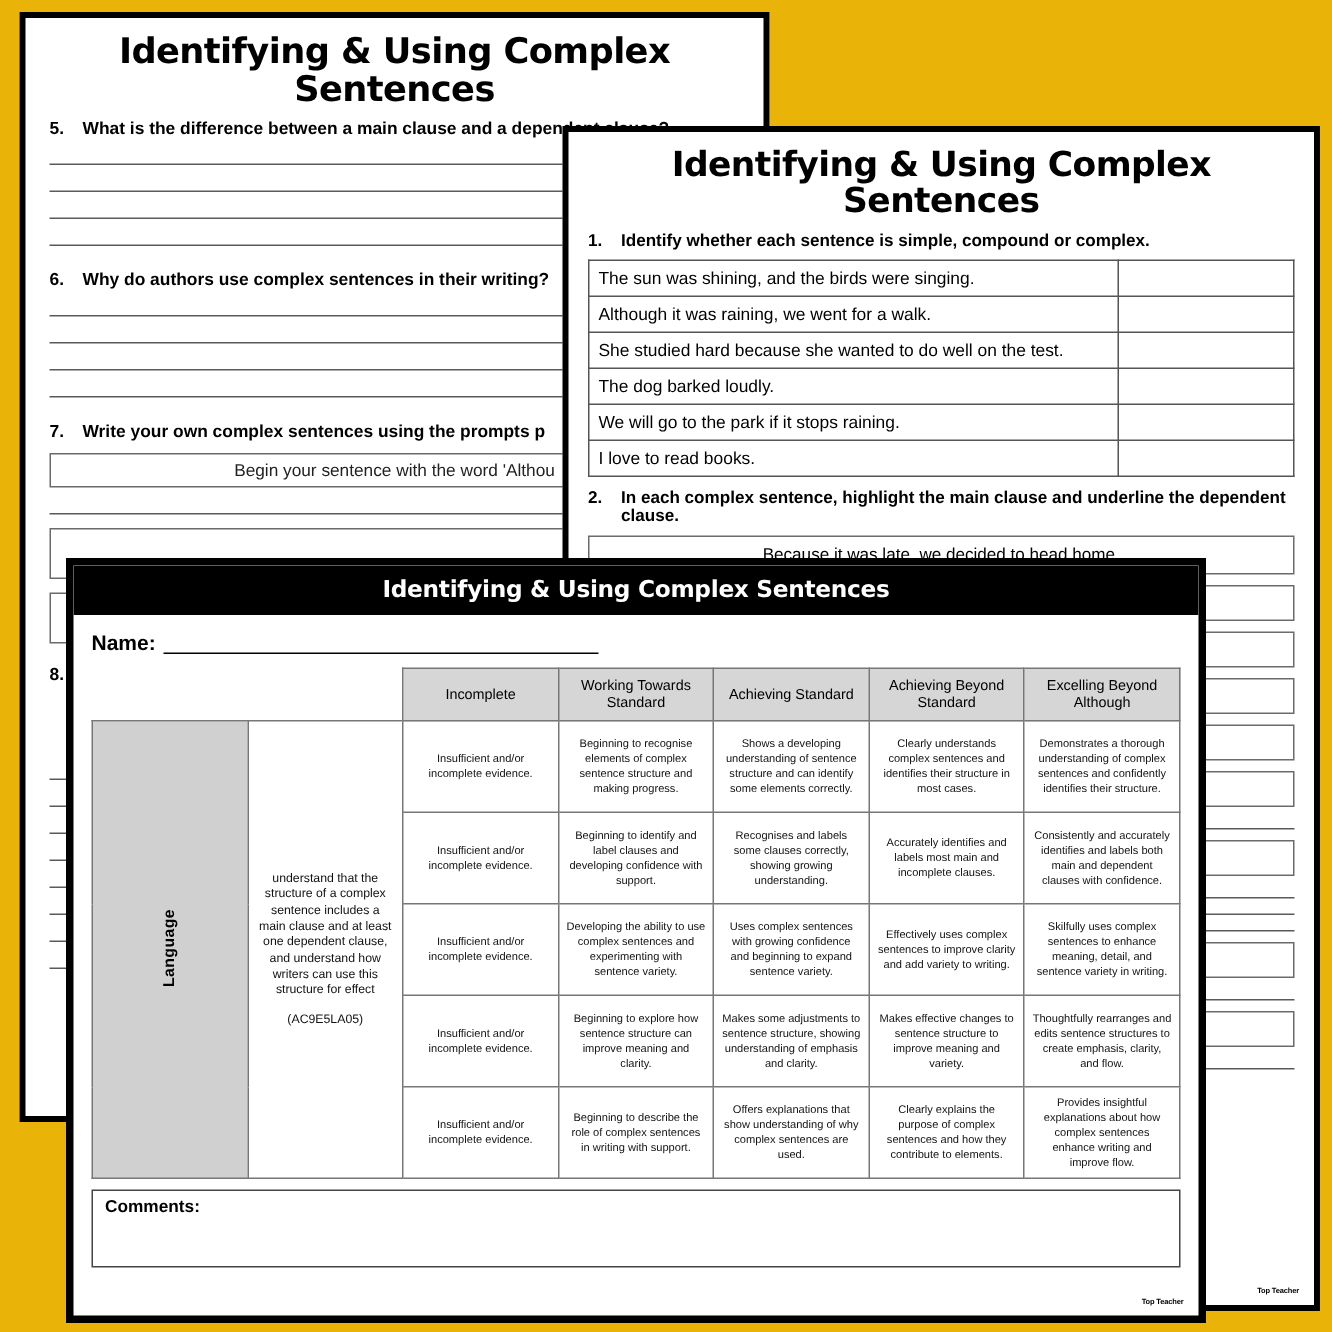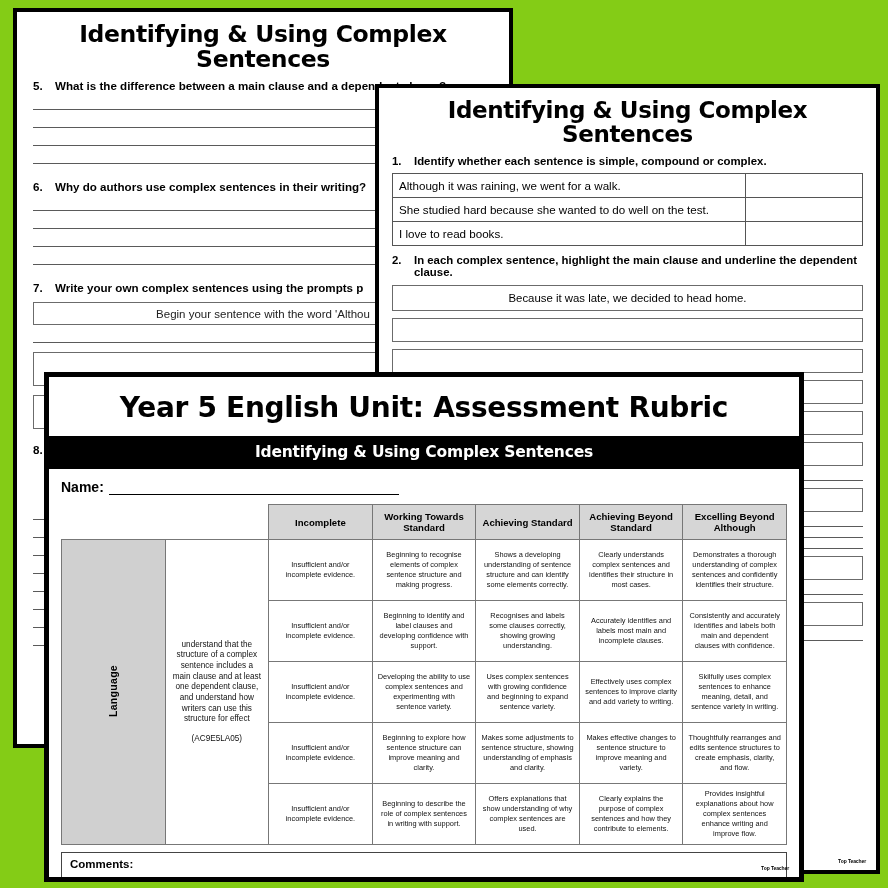--- a/index.html
+++ b/index.html
@@ -6,21 +6,21 @@
     margin: 0;
     padding: 0;
     background: #ffffff;
     font-family: "Liberation Sans", sans-serif;
   }
   #stage {
     position: relative;
     width: 888px;
     height: 888px;
     overflow: hidden;
-    background: #84cc16;
+    background: #eab308;
   }
 
   
   .sheet {
     position: absolute;
     background: #ffffff;
     border: 4px solid #000000;
     box-sizing: border-box;
     overflow: hidden;
   }
@@ -178,21 +178,21 @@
   }
   table.rubric-table th,
   table.rubric-table td {
     border: 1.1px solid #777;
     vertical-align: middle;
     text-align: center;
   }
   table.rubric-table th {
     background: #d6d6d6;
     font-size: 9.6px;
-    font-weight: bold;
+    font-weight: normal;
     color: #000;
     padding: 6px 2px;
     line-height: 1.15;
   }
   table.rubric-table th.blank-head {
     background: #fff;
     border: none;
   }
   td.strand-cell {
     background: #d0d0d0;
@@ -292,25 +292,37 @@
     <div class="body">
 
       <div class="q-line">
         <span class="q-num">1.</span>
         <span class="q-text">Identify whether each sentence is simple, compound or complex.</span>
       </div>
 
       <table class="sent-table">
         <tbody id="sent-rows">
             <tr>
+              <td>The sun was shining, and the birds were singing.</td>
+              <td class="ans-col"></td>
+            </tr>
+            <tr>
               <td>Although it was raining, we went for a walk.</td>
               <td class="ans-col"></td>
             </tr>
             <tr>
               <td>She studied hard because she wanted to do well on the test.</td>
+              <td class="ans-col"></td>
+            </tr>
+            <tr>
+              <td>The dog barked loudly.</td>
+              <td class="ans-col"></td>
+            </tr>
+            <tr>
+              <td>We will go to the park if it stops raining.</td>
               <td class="ans-col"></td>
             </tr>
             <tr>
               <td>I love to read books.</td>
               <td class="ans-col"></td>
             </tr>
           </tbody>
       </table>
 
       <div class="q-line q2">
@@ -332,21 +344,20 @@
       <div class="rule" style="margin-top:10px"></div>
       <div class="boxline small-box"></div>
       <div class="rule plain-rule"></div>
       <div class="boxline small-box"></div>
       <div class="rule plain-rule"></div>
     </div>
     <div class="footer-brand" style="right:10px;bottom:6px">Top Teacher</div>
   </div>
 
   <div class="sheet" id="rubric">
-    <div class="r-title">Year 5 English Unit: Assessment Rubric</div>
     <div class="r-subbar">Identifying &amp; Using Complex Sentences</div>
 
     <div class="r-inner">
       <div class="name-row">
         <span>Name:</span>
         <span class="name-blank"></span>
       </div>
 
       <table class="rubric-table">
         <thead>

